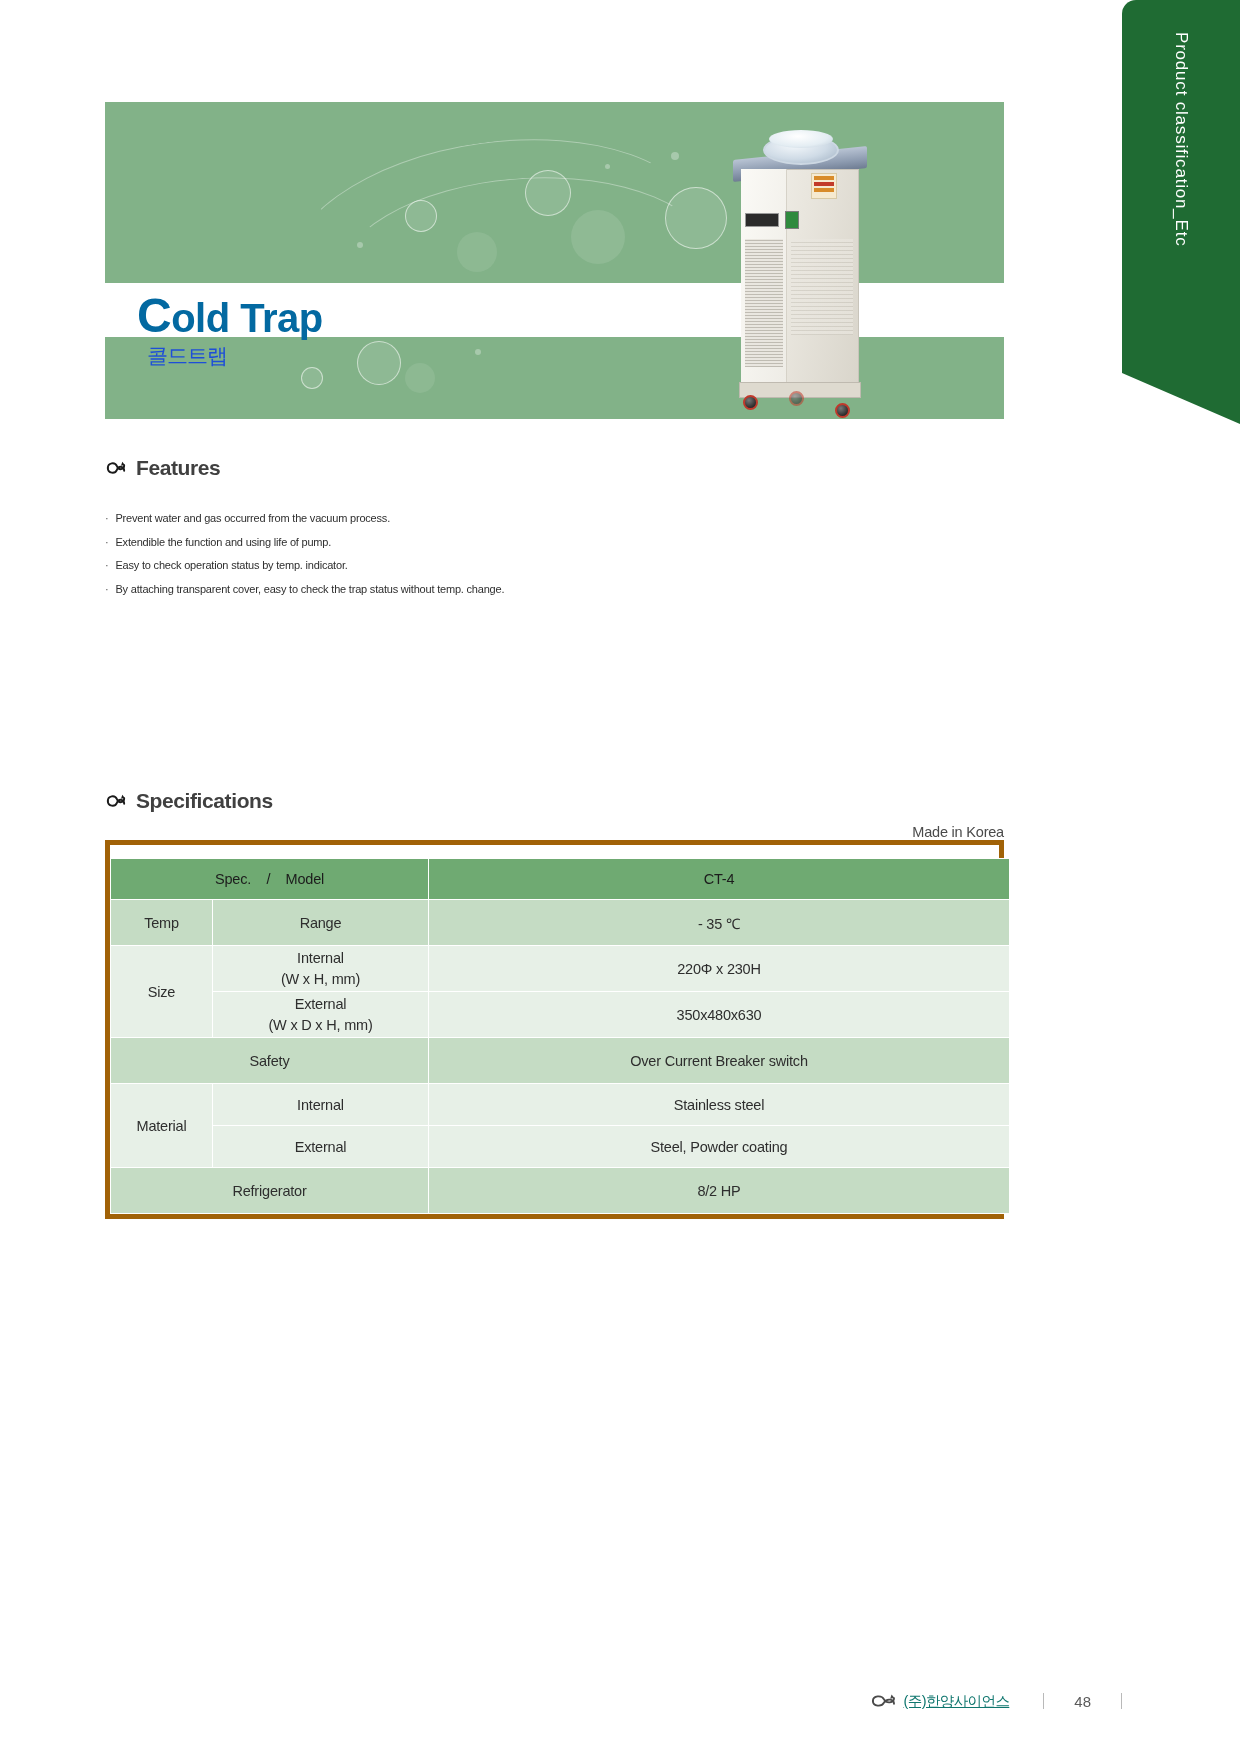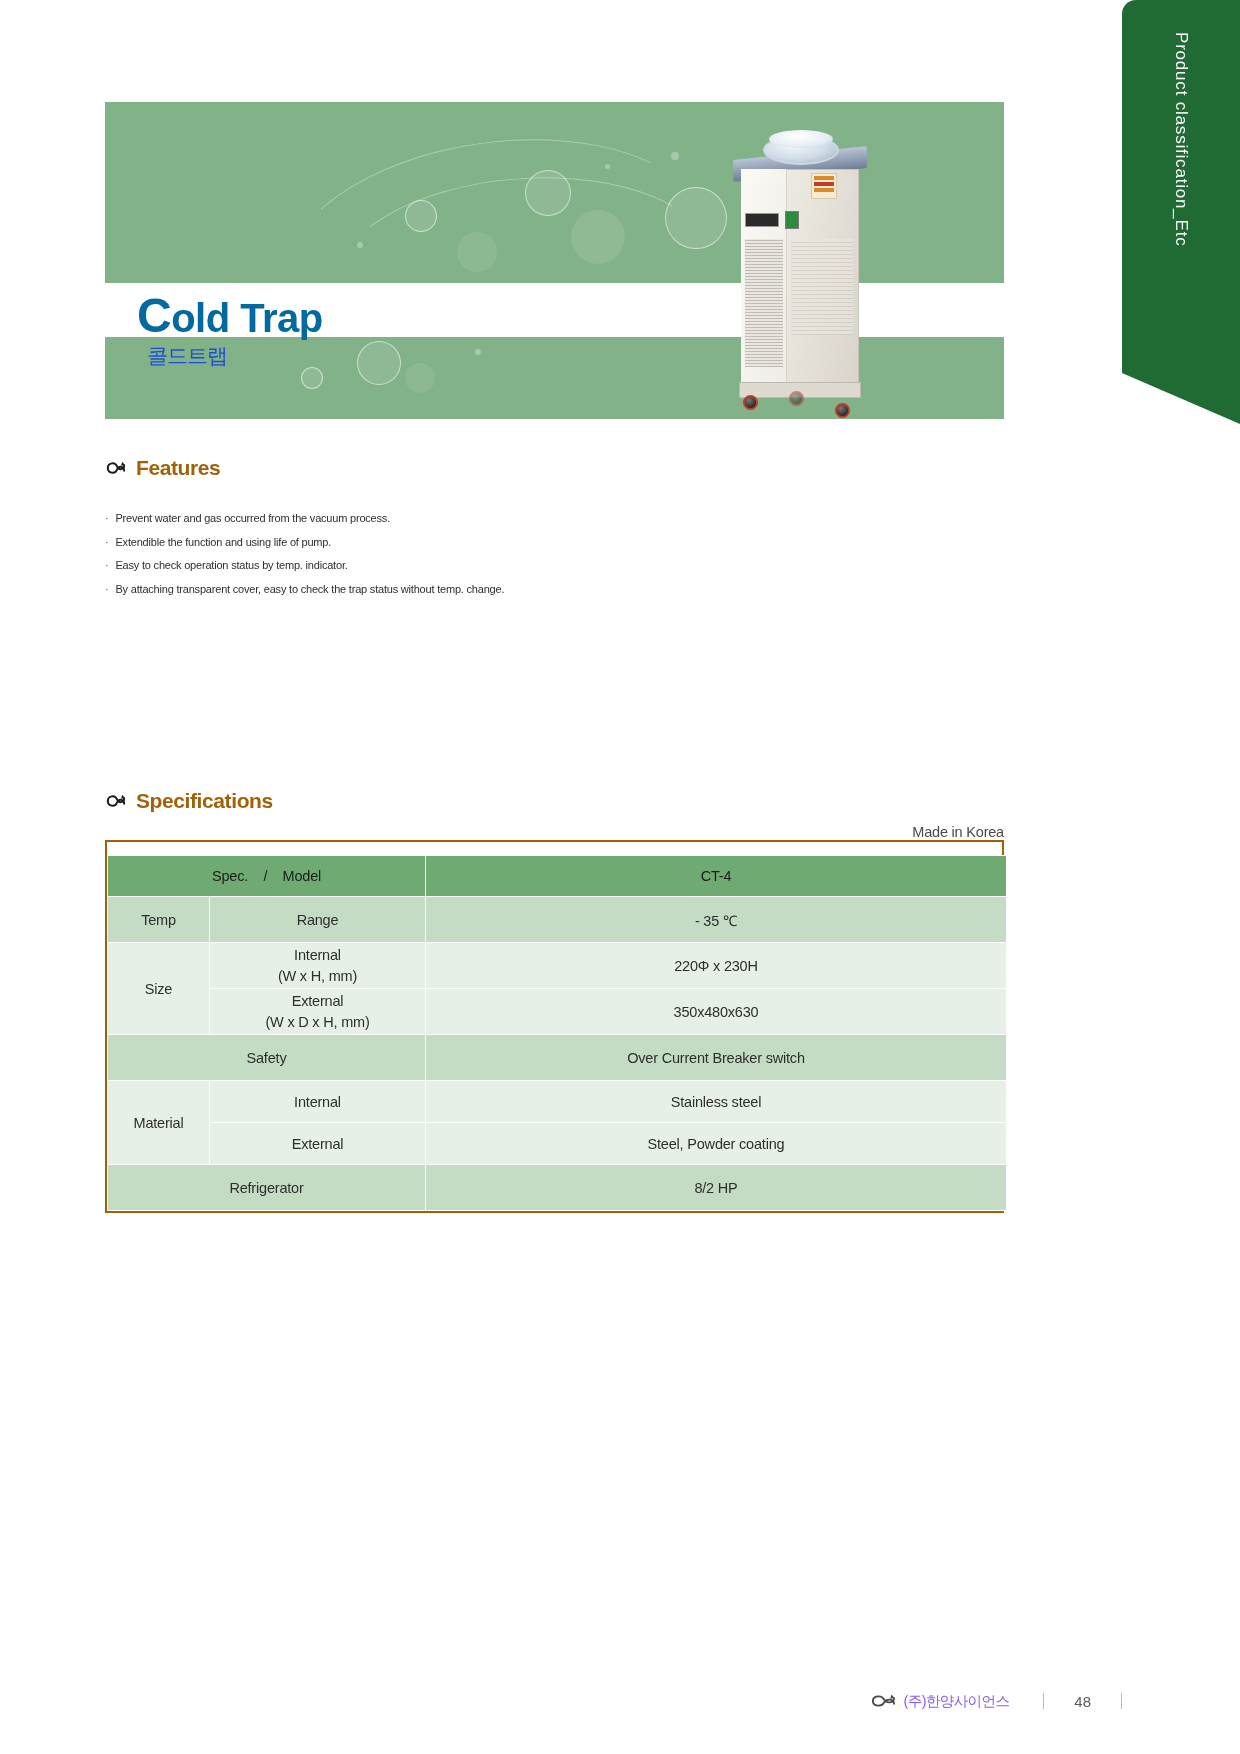--- a/index.html
+++ b/index.html
@@ -229,21 +229,21 @@
   .section-head {
     display: flex;
     align-items: center;
     gap: 9px;
     margin-bottom: 0;
   }
   .sec-icon { width: 22px; height: 20px; display: block; }
   .sec-title {
     font-size: 21px;
     font-weight: bold;
-    color: #a16207;
+    color: #404040;
     letter-spacing: -0.4px;
   }
 
   
   .features { top: 456px; }
   .feature-list { margin-top: 27px; }
   .feature-item {
     font-size: 11px;
     color: #2e2e2e;
     line-height: 23px;
@@ -289,21 +289,21 @@
   .c-light { background: #e7f0e7; }
   .col-a { width: 102px; }
   .col-b { width: 216px; }
   .col-c { width: 581px; }
   .h-42 { height: 42px; }
   .h-46 { height: 46px; }
   .two-line { line-height: 21px; }
   .two-line .l2 { display: block; }
 
   .spec-border-wrap {
-    border: 2px solid #a16207;
+    border: 5px solid #a16207;
   }
 
   
   .footer {
     position: absolute;
     left: 0;
     top: 1676px;
     width: 1240px;
     height: 50px;
     display: flex;
@@ -311,22 +311,23 @@
     justify-content: flex-end;
     padding-right: 118px;
   }
   .footer-logo {
     display: flex;
     align-items: center;
     gap: 5px;
   }
   .footer-logo-text {
     font-size: 14.5px;
-    color: #8b5cf6;
+    color: #0f766e;
     letter-spacing: -0.6px;
+    text-decoration: underline;
   }
   .page-num-wrap {
     display: flex;
     align-items: center;
     gap: 30px;
     margin-left: 34px;
   }
   .tick {
     width: 1px;
     height: 16px;

